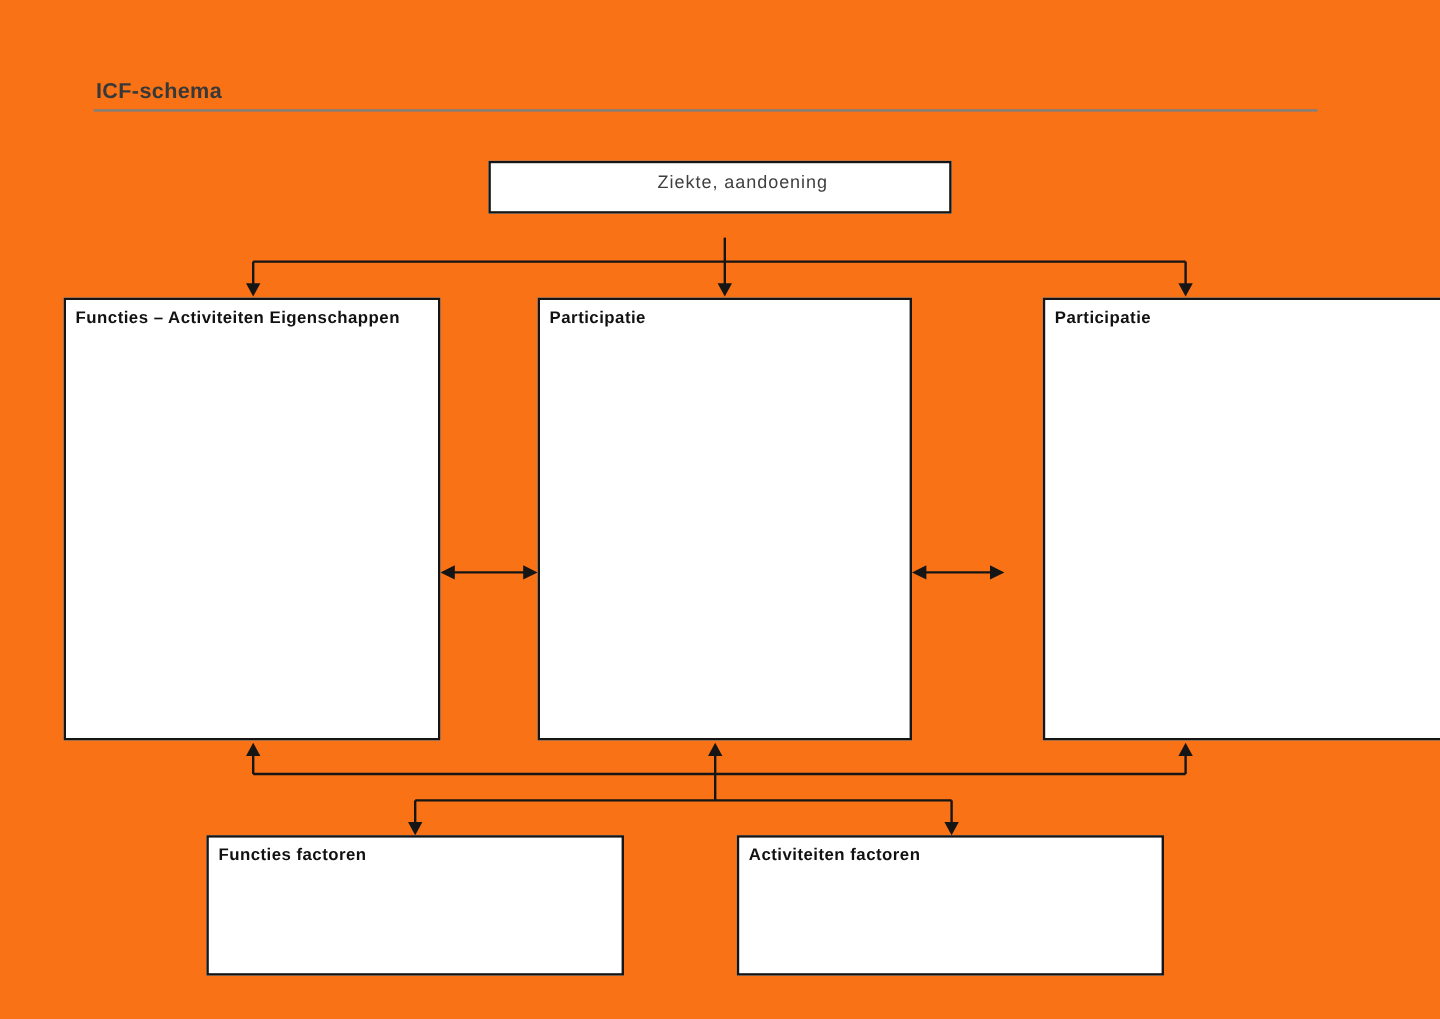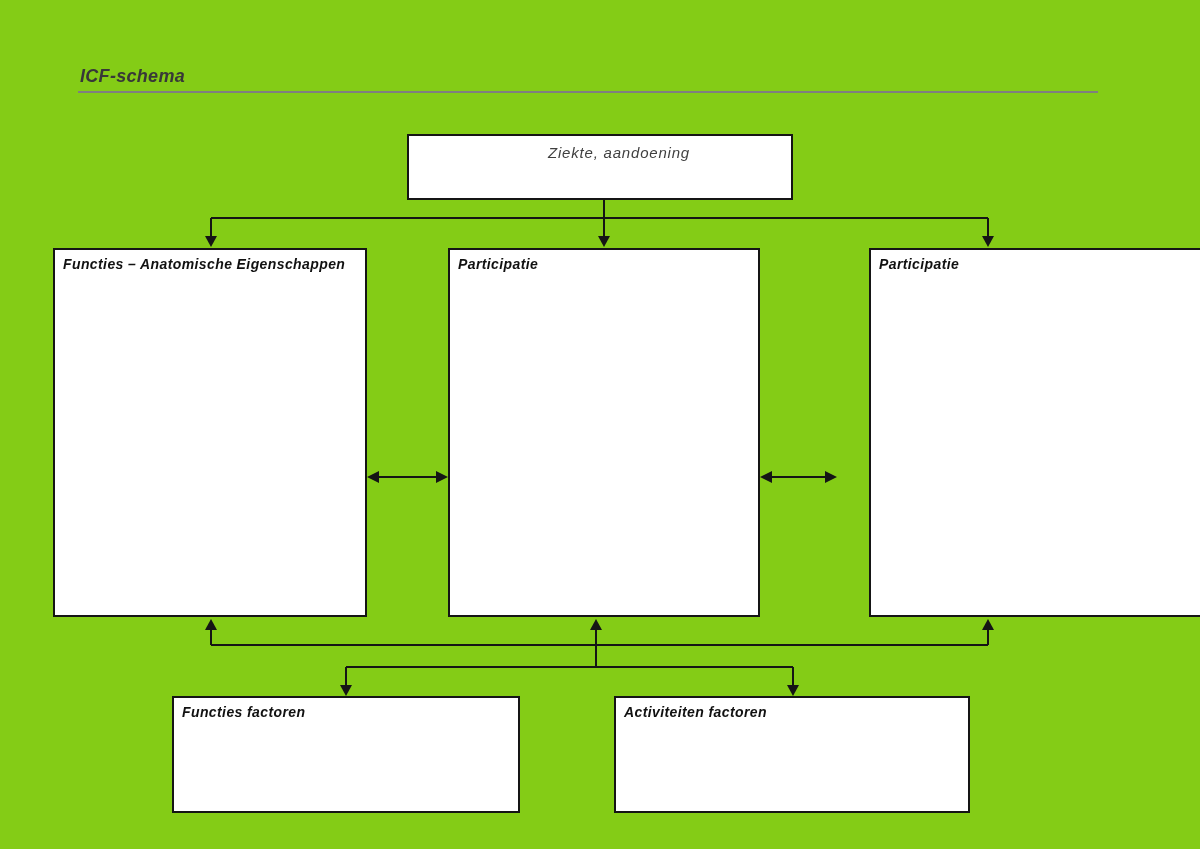--- a/index.html
+++ b/index.html
@@ -5,23 +5,22 @@
   html, body {
     margin: 0;
     padding: 0;
     background: #ffffff;
     font-family: "Liberation Sans", sans-serif;
   }
   .page {
     position: relative;
     width: 1200px;
     height: 849px;
-    background: #84cc16;
+    background: #f97316;
     overflow: hidden;
-    font-style: italic;
   }
   .page-title {
     position: absolute;
     left: 80px;
     top: 66px;
     font-size: 18px;
     font-weight: bold;
     color: #383838;
     letter-spacing: 0.3px;
     margin: 0;
@@ -41,21 +40,21 @@
     border: 2px solid #151515;
   }
   .box .box-label {
     font-weight: bold;
     font-size: 14px;
     color: #111111;
     letter-spacing: 0.4px;
     padding: 6px 8px;
   }
   .top-box {
-    left: 407px; top: 134px; width: 386px; height: 66px;
+    left: 407px; top: 134px; width: 386px; height: 44px;
     text-align: center;
     padding-left: 38px;
   }
   .top-box .box-label {
     font-weight: normal;
     color: #3f3f3f;
     font-size: 15px;
     letter-spacing: 0.8px;
     padding-top: 8px;
   }
@@ -119,21 +118,21 @@
       <polygon class="ahead" points="346,696 340,685 352,685"></polygon>
       <polygon class="ahead" points="793,696 787,685 799,685"></polygon>
     </g>
   </svg>
 
   <div class="box top-box">
     <div class="box-label">Ziekte, aandoening</div>
   </div>
 
   <div class="box func-box">
-    <div class="box-label">Functies – Anatomische Eigenschappen</div>
+    <div class="box-label">Functies – Activiteiten Eigenschappen</div>
   </div>
 
   <div class="box act-box">
     <div class="box-label">Participatie</div>
   </div>
 
   <div class="box part-box">
     <div class="box-label">Participatie</div>
   </div>
 

